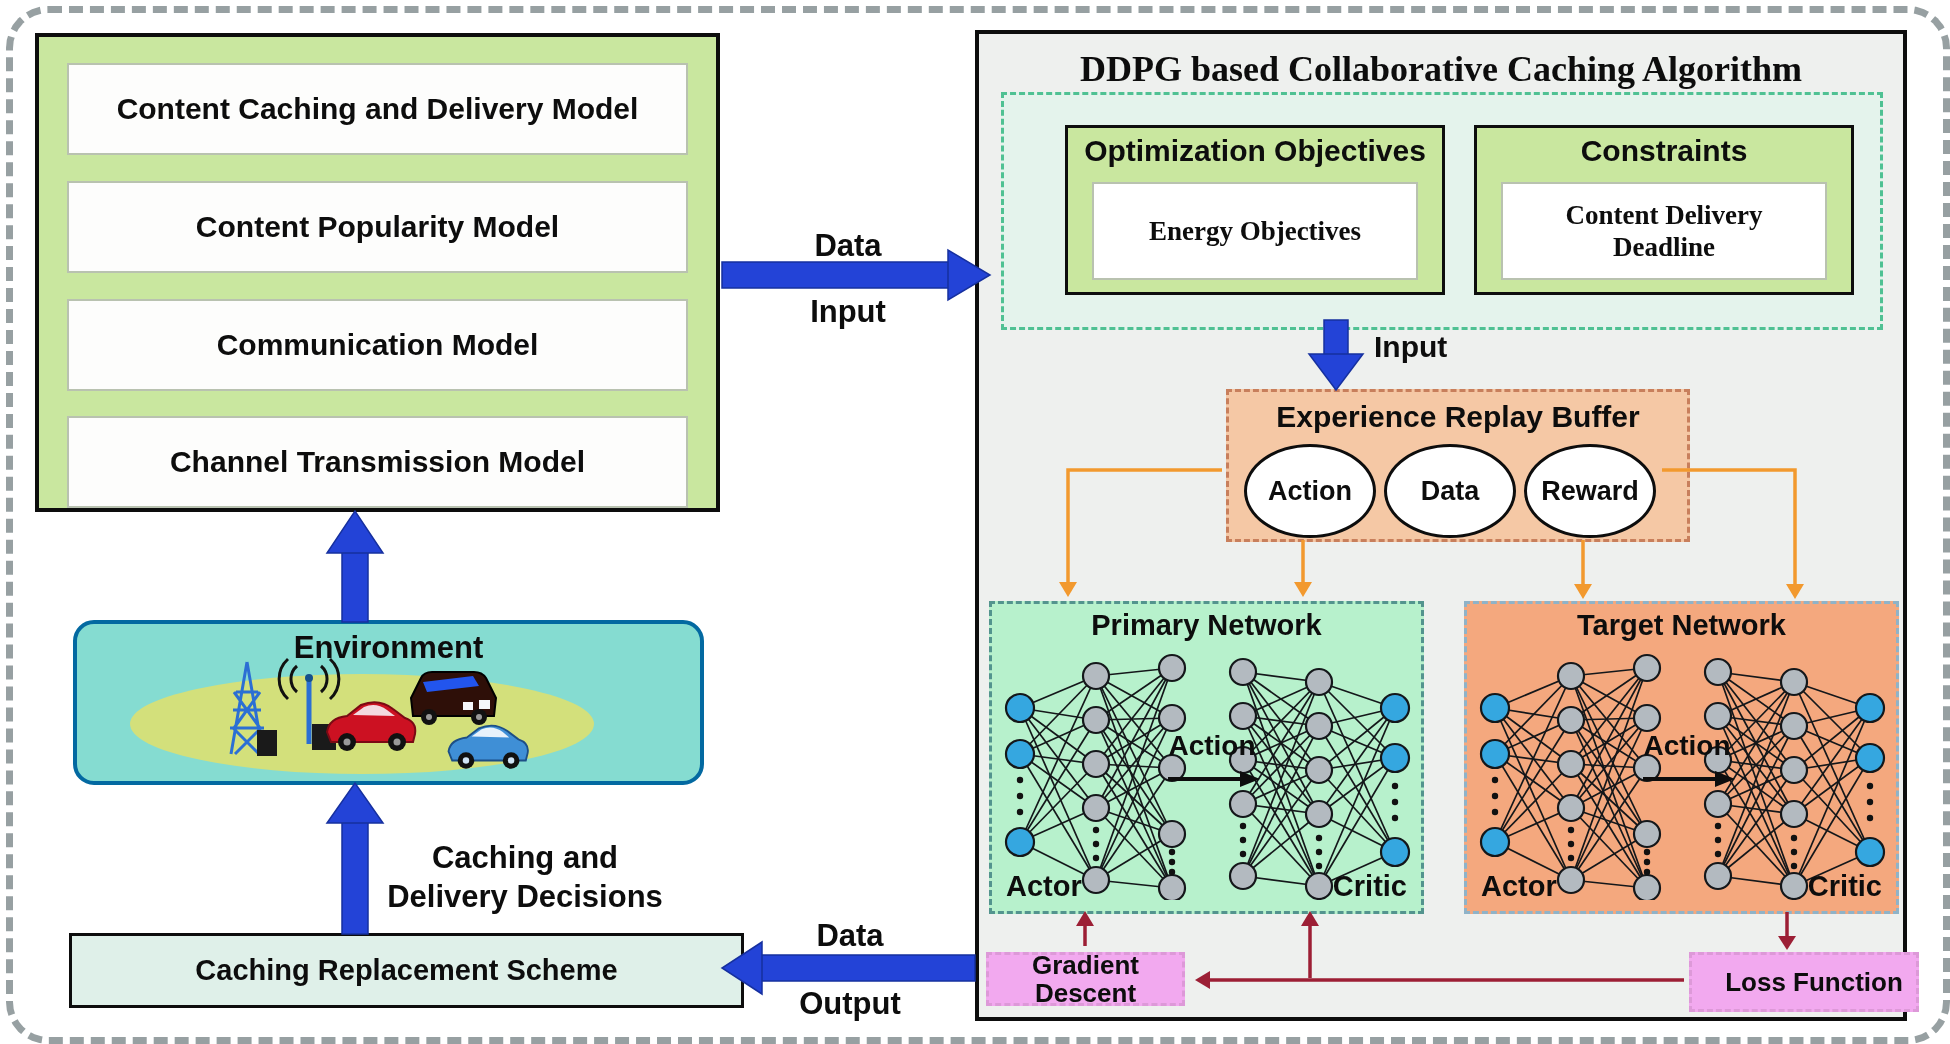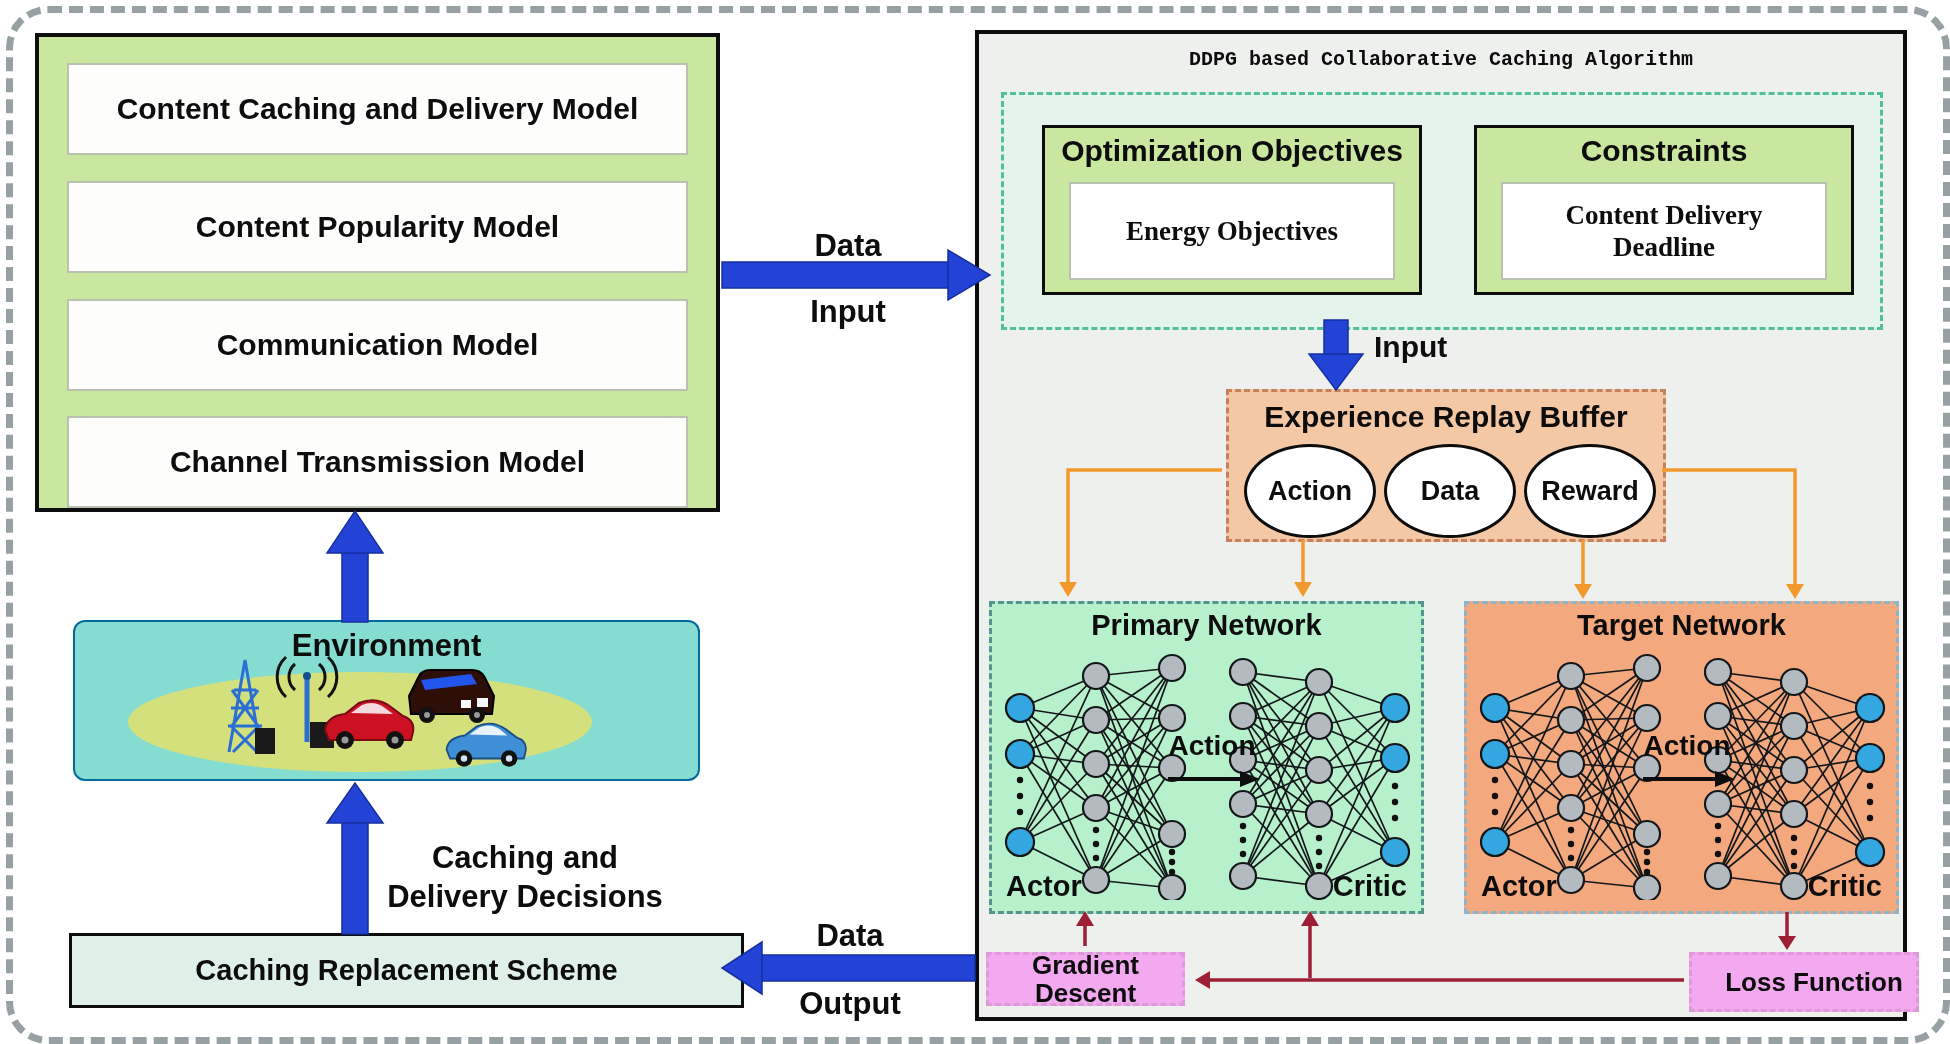--- a/index.html
+++ b/index.html
@@ -6,40 +6,40 @@
   #stage{position:relative;width:1950px;height:1044px;background:#ffffff;overflow:hidden;
          font-family:"Liberation Sans",sans-serif;color:#0d0d0d;}
   .abs{position:absolute;}
   .ctr{display:flex;align-items:center;justify-content:center;text-align:center;}
   .outer-dash{left:6px;top:6px;width:1930px;height:1024px;border:7px dashed #97a0a2;border-radius:42px;}
 
   
   .models-box{left:35px;top:33px;width:677px;height:471px;background:var(--green);border:4px solid #0d0d0d;}
   .model-row{position:absolute;left:28px;width:617px;height:88px;background:#fdfdfc;border:2px solid #b9c2b0;
              font-size:30px;font-weight:700;}
-  .env-box{left:73px;top:620px;width:623px;height:157px;background:var(--teal);border:2px solid #0369a1;border-radius:12px;}
+  .env-box{left:73px;top:620px;width:623px;height:157px;background:var(--teal);border:4px solid #0369a1;border-radius:21px;}
   .env-title{position:absolute;left:0;top:6px;width:100%;font-size:31px;font-weight:700;text-align:center;}
   .decisions{left:360px;top:838px;width:330px;font-size:31px;font-weight:700;text-align:center;line-height:39px;}
   .caching-box{left:45px;top:933px;width:669px;height:69px;background:var(--pale);border:3px solid #0d0d0d;
                font-size:29px;font-weight:700;margin-left:24px;}
   .flow-label{font-size:31px;font-weight:700;text-align:center;width:140px;}
 
   
   .panel{left:975px;top:30px;width:924px;height:983px;background:var(--panelbg);border:4px solid #0d0d0d;}
   .panel-title{position:absolute;left:0;top:14px;width:100%;text-align:center;
-               font-family:Liberation Mono, monospace;font-size:20px;font-weight:700;}
+               font-family:Liberation Serif, serif;font-size:36px;font-weight:700;}
   .dashed-area{position:absolute;left:22px;top:58px;width:876px;height:232px;background:var(--dashbg);
                border:3px dashed #4fc193;}
   .obj-box{position:absolute;top:30px;width:374px;height:164px;background:var(--green);border:3px solid #0d0d0d;}
   .obj-header{position:absolute;left:0;top:6px;width:100%;text-align:center;font-size:30px;font-weight:700;}
   .obj-inner{position:absolute;left:24px;top:54px;width:322px;height:94px;background:#ffffff;border:2px solid #b9c2b0;
              font-family:"Liberation Serif",serif;font-size:27px;font-weight:700;line-height:32px;}
   .input-label{position:absolute;left:395px;top:296px;font-size:30px;font-weight:700;}
   .buffer{position:absolute;left:247px;top:355px;width:434px;height:147px;background:var(--peach);
-          border:3px dashed #c87f5c;}
+          border:3px dashed #c87f5c;padding-left:24px;}
   .buffer-title{position:absolute;left:0;top:8px;width:100%;text-align:center;font-size:30px;font-weight:700;}
   .buf-ellipse{position:absolute;top:52px;width:126px;height:88px;border:3px solid #0d0d0d;border-radius:50%;
                background:#ffffff;font-size:27px;font-weight:700;}
   .network{position:absolute;top:567px;width:429px;height:307px;}
   .net-primary{left:10px;background:var(--mint);border:3px dashed #53948e;}
   .net-target{left:485px;background:var(--salmon);border:3px dashed #8fb3c8;}
   .net-title{position:absolute;left:0;top:5px;width:100%;text-align:center;font-size:29px;font-weight:700;}
   .actor-label{position:absolute;left:14px;bottom:8px;font-size:29px;font-weight:700;}
   .critic-label{position:absolute;right:14px;bottom:8px;font-size:29px;font-weight:700;}
   .action-label{position:absolute;left:172px;top:126px;width:96px;text-align:center;font-size:28px;font-weight:700;}
@@ -120,21 +120,21 @@
 
   <div class="abs flow-label" style="left:778px;top:228px">Data</div>
   <div class="abs flow-label" style="left:778px;top:294px">Input</div>
   <div class="abs flow-label" style="left:780px;top:918px">Data</div>
   <div class="abs flow-label" style="left:780px;top:986px">Output</div>
 
   <div class="abs panel">
     <div class="panel-title">DDPG based Collaborative Caching Algorithm</div>
 
     <div class="dashed-area">
-      <div class="obj-box" style="left:38px">
+      <div class="obj-box" style="left:61px">
         <div class="obj-header">Optimization Objectives</div>
         <div class="obj-inner ctr">Energy Objectives</div>
       </div>
       <div class="obj-box" style="left:470px">
         <div class="obj-header">Constraints</div>
         <div class="obj-inner ctr" style="padding:0 60px;width:202px">Content Delivery Deadline</div>
       </div>
     </div>
 
     <div class="input-label">Input</div>

